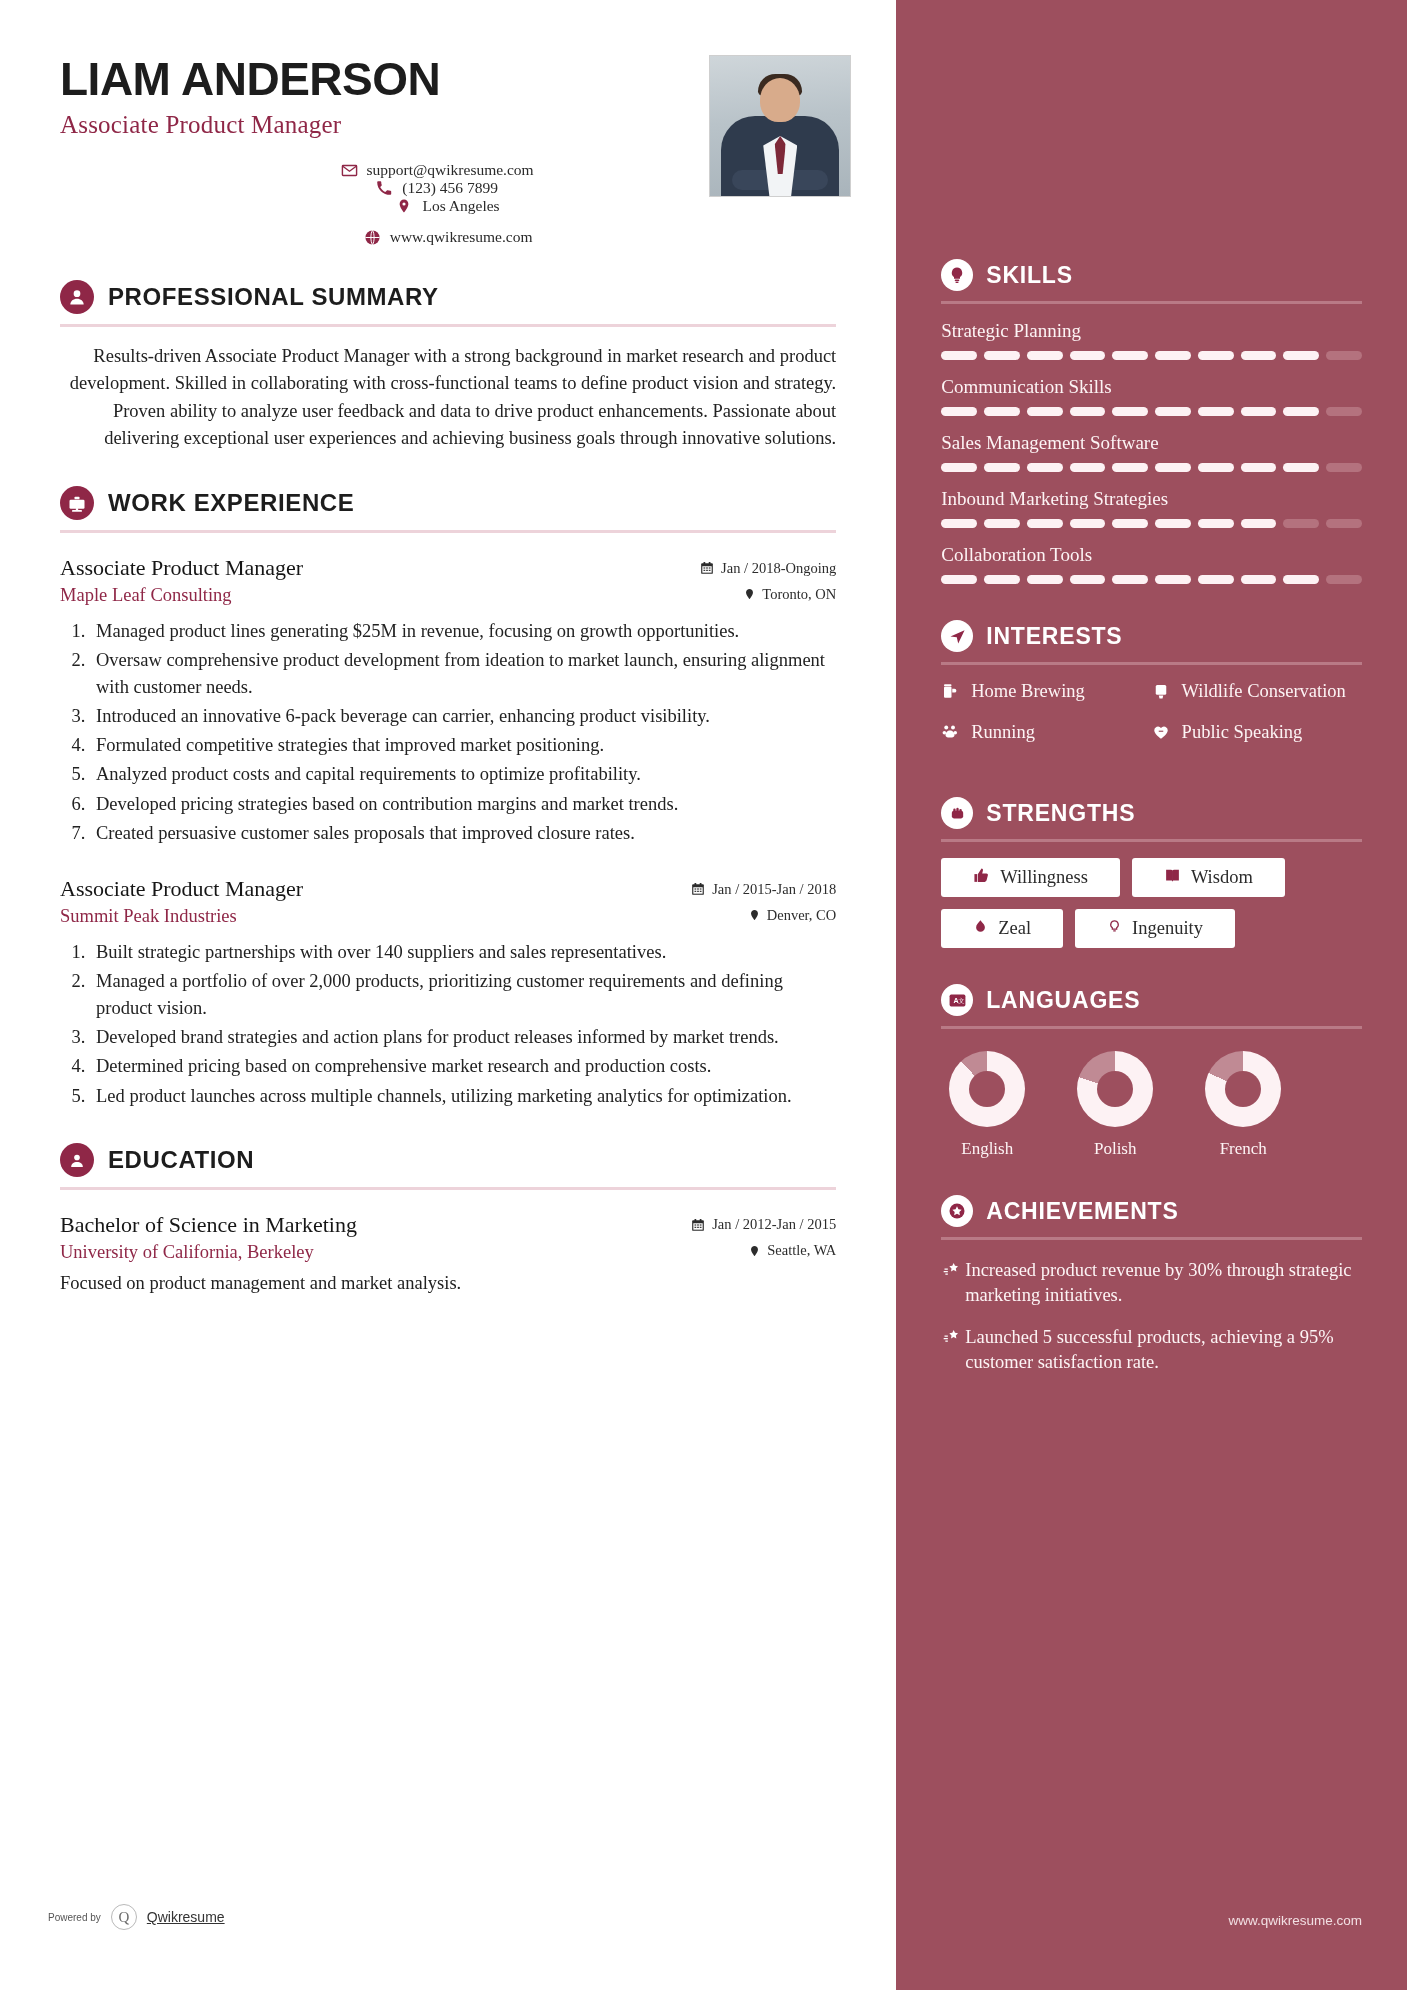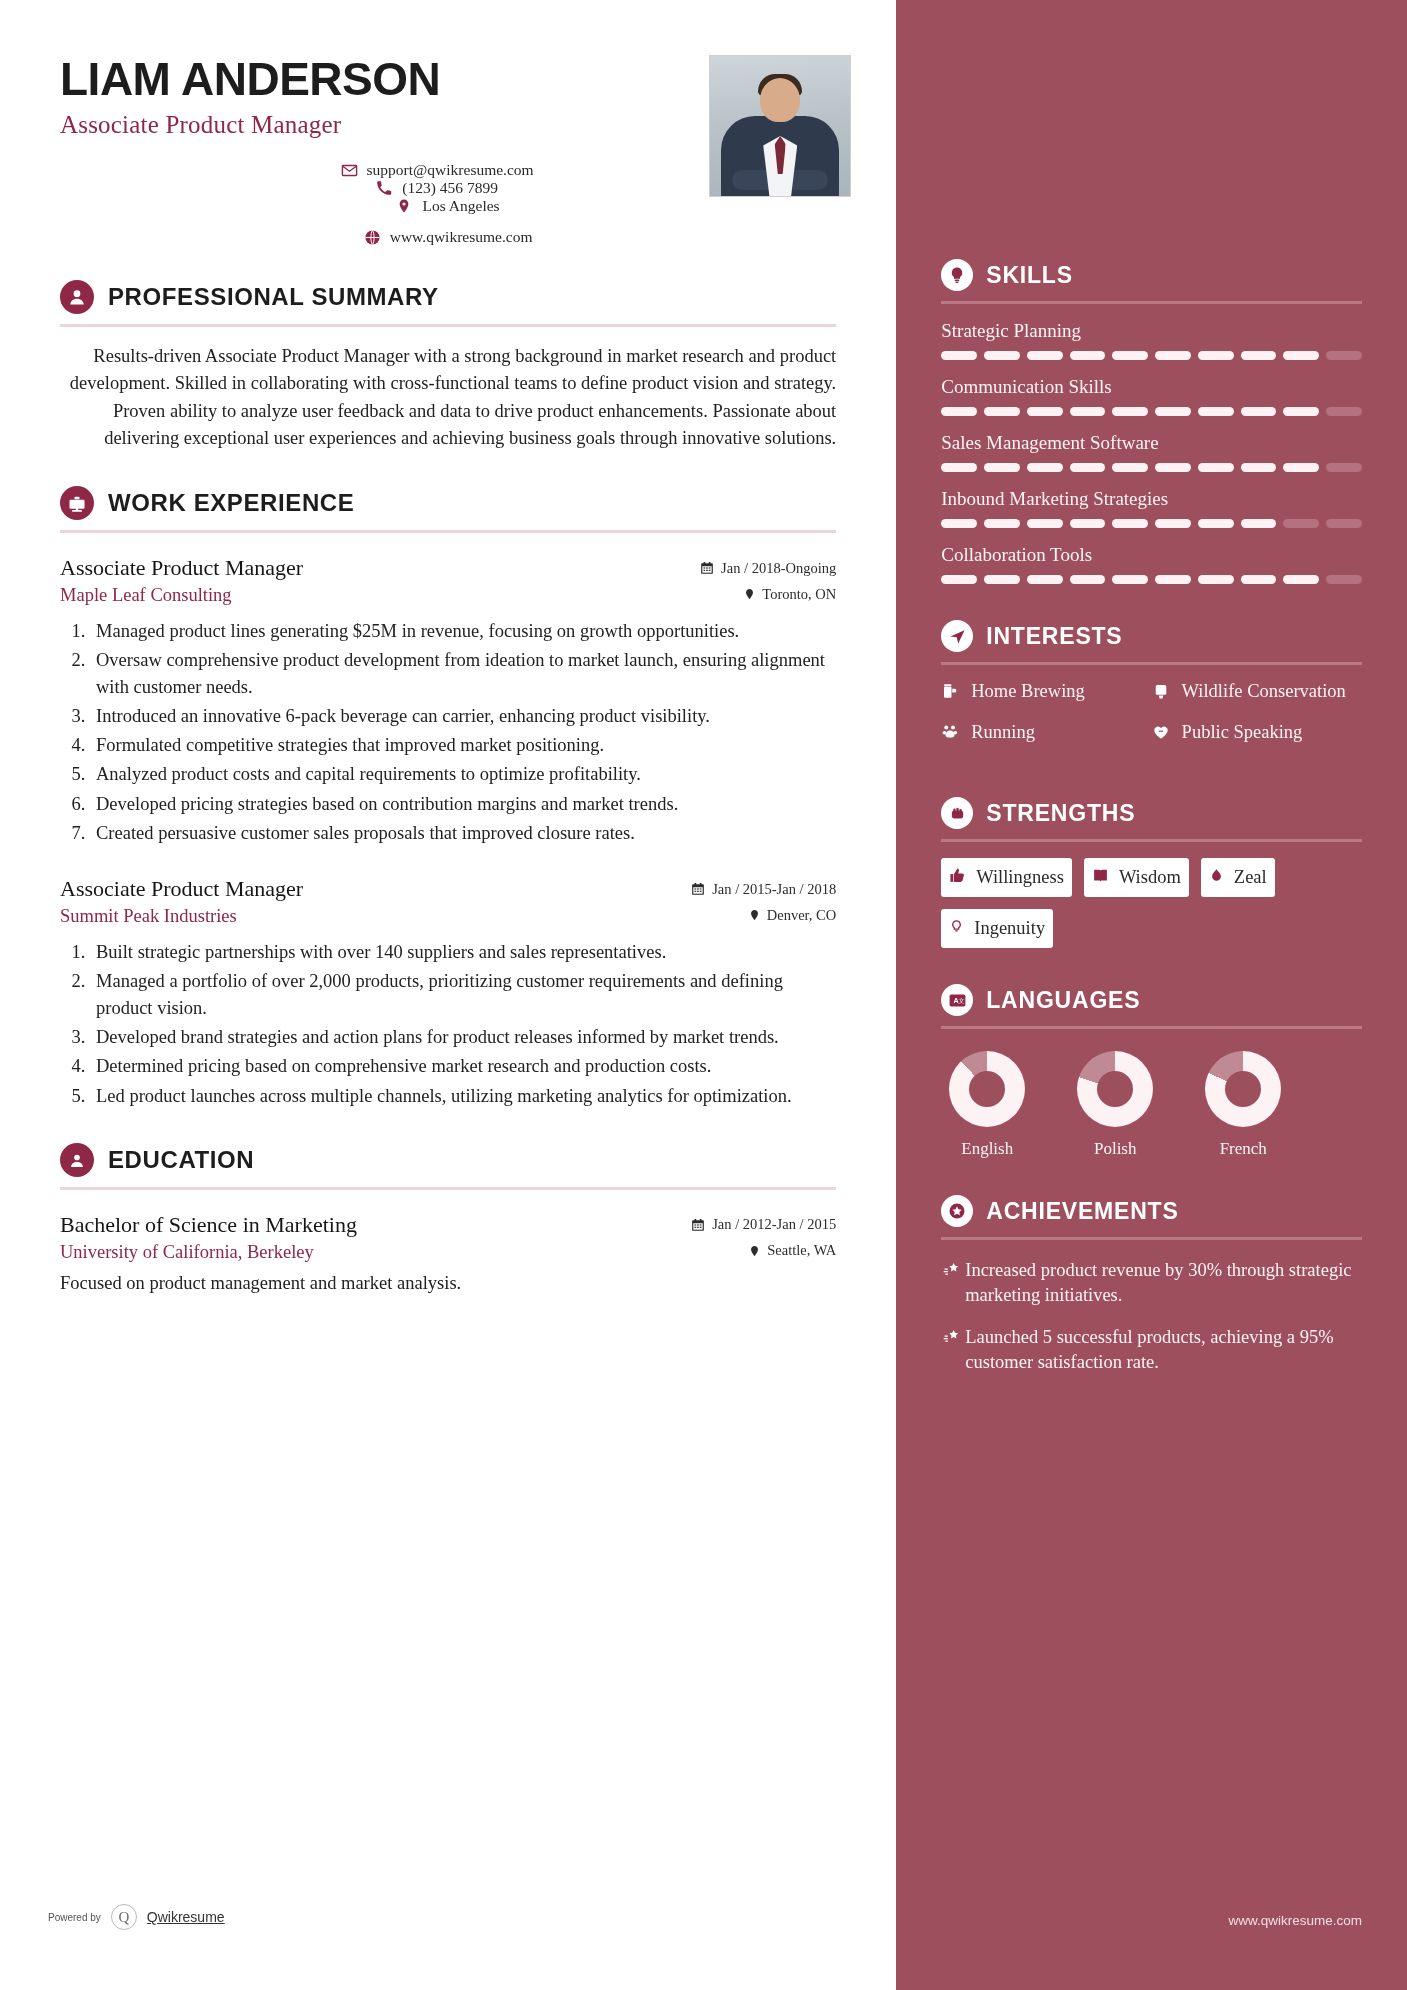--- a/index.html
+++ b/index.html
@@ -94,21 +94,21 @@
   .seg.on { background: #fdf2f4; }
 
   
   .interests { display: flex; flex-wrap: wrap; margin-top: 14px; }
   .interest { width: 50%; display: flex; align-items: center; gap: 10px; margin-bottom: 16px; }
   .interest .ic { flex: 0 0 20px; padding-top: 3px; }
   .interest .tx { font-size: 18.5px; color: #fdf4f5; line-height: 1.25; }
 
   
   .strengths { display: flex; flex-wrap: wrap; gap: 12px; margin-top: 16px; }
-  .chip { background: #fff; border-radius: 3px; padding: 9px 8px; display: flex; align-items: center; gap: 10px; }
+  .chip { background: #fff; border-radius: 3px; padding: 9px 32px; display: flex; align-items: center; gap: 10px; }
   .chip .tx { font-size: 18.5px; color: #2b2b2b; }
 
   
   .langs { display: flex; justify-content: flex-start; gap: 48px; margin-top: 22px; padding-left: 6px; }
   .lang { width: 80px; text-align: center; }
   .donut { width: 76px; height: 76px; border-radius: 50%; margin: 0 auto; position: relative; }
   .donut::after { content:""; position:absolute; left:50%; top:50%; width: 36px; height:36px; border-radius:50%; background:#9d4f5e; transform: translate(-50%,-50%); }
   .lang-name { font-size: 17px; color: #fdf4f5; margin-top: 12px; }
 
   

